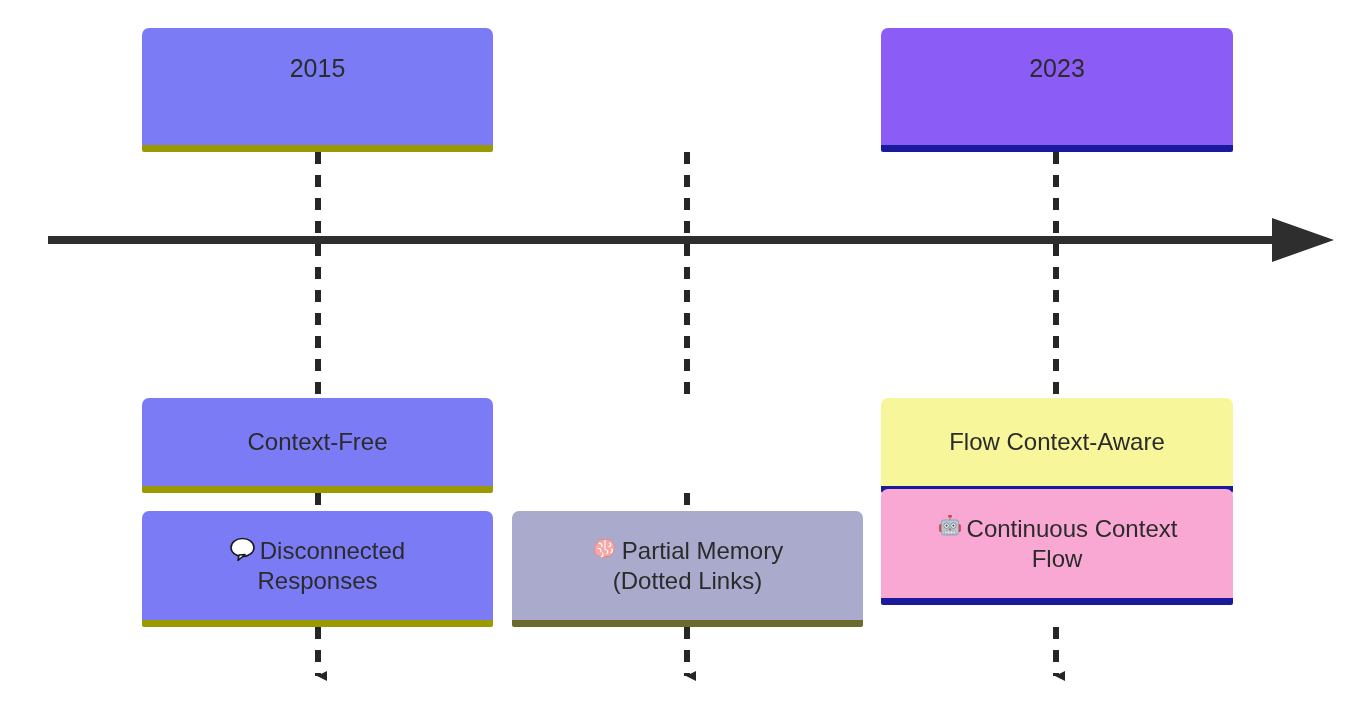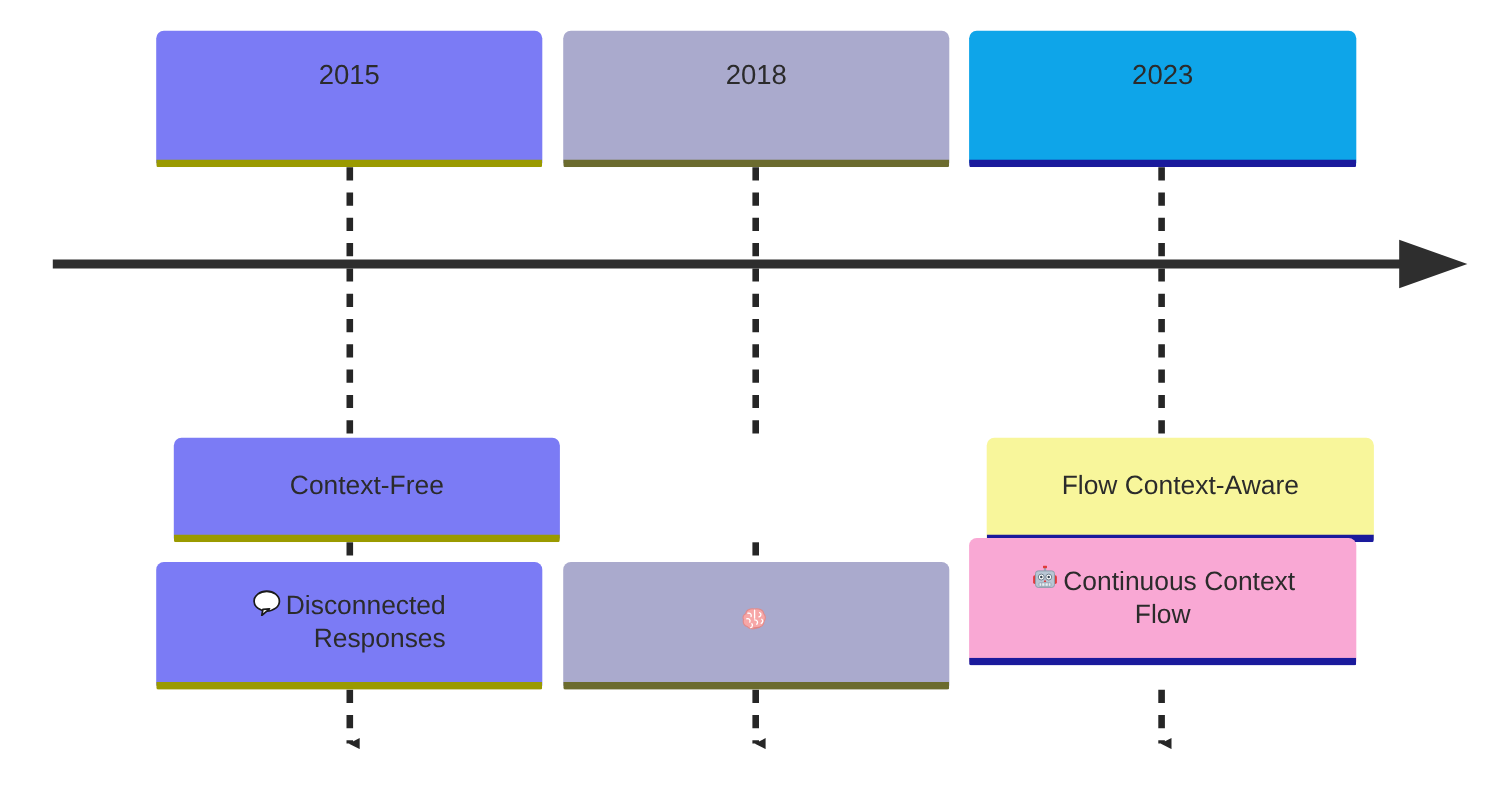--- a/index.html
+++ b/index.html
@@ -51,21 +51,20 @@
   .era-box {
     font-size: 25px;
   }
   .era-box .label-txt {
     position: relative;
     top: -18px;
   }
 
   .state-box {
     font-size: 24px;
-    margin-left: 16px;
   }
 
   .detail-box {
     font-size: 24px;
   }
   .detail-inner {
     display: block;
   }
   .emoji {
     font-size: 22px;
@@ -112,43 +111,39 @@
       <line x1="48" y1="240" x2="1278" y2="240" stroke="#2e2e2e" stroke-width="8"></line>
       <path d="M1272,218 L1334,240 L1272,262 z" fill="#2e2e2e"></path>
     </g>
   </svg>
 
   <div class="node-box era-box" style="left:142px; top:28px; width:351px; height:124px;
               background:#7b7bf5; border-bottom:7px solid #9a9a00;">
     <span class="label-txt">2015</span>
   </div>
 
-  <div class="node-box era-box" style="left:512px; top:28px; width:351px; height:124px;
-              background:#aaaacd; border-bottom:7px solid #6b6b2e;">
-    <span class="label-txt">2018</span>
-  </div>
 
   <div class="node-box era-box" style="left:881px; top:28px; width:352px; height:124px;
-              background:#0ea5e9; border-bottom:7px solid #1a1a9c;">
+              background:#8b5cf6; border-bottom:7px solid #1a1a9c;">
     <span class="label-txt">2023</span>
   </div>
 
   <div class="node-box state-box" style="left:142px; top:398px; width:351px; height:95px;
               background:#7b7bf5; border-bottom:7px solid #9a9a00;">
     <span class="label-txt">Context-Free</span>
   </div>
 
 
   <div class="node-box state-box" style="left:881px; top:398px; width:352px; height:95px;
               background:#f8f69b; border-bottom:7px solid #1a1a9c;">
     <span class="label-txt">Flow Context-Aware</span>
   </div>
 
   <div class="node-box detail-box" style="left:142px; top:511px; width:351px; height:116px;
-              background:#7b7bf5; border-bottom:7px solid #9a9a00;text-align:right;">
+              background:#7b7bf5; border-bottom:7px solid #9a9a00;">
     <span class="detail-inner">
       <span class="emoji">
         <svg width="26" height="24" viewBox="0 0 26 24">
           <ellipse cx="12.5" cy="10.5" rx="11.5" ry="9" fill="#ffffff" stroke="#1a1a1a" stroke-width="1.6"></ellipse>
           <path d="M9,18 L8,23.5 L15,17.5 z" fill="#ffffff" stroke="#1a1a1a" stroke-width="1.6" stroke-linejoin="round"></path>
         </svg>
       </span><span class="label-txt" style="display:inline">Disconnected
 Responses</span>
     </span>
   </div>
@@ -165,21 +160,22 @@
             <path d="M7,6.5 C9,6 10.5,7.5 9.8,9.5"></path>
             <path d="M13,3.6 L13,11"></path>
             <path d="M17.5,6 C19.5,6.8 19,9 17,9.8"></path>
             <path d="M6,11.5 C8,11 9.5,12.5 8.6,14.6"></path>
             <path d="M13,12.5 C15.5,12.5 16.5,14.5 15,16.5"></path>
             <path d="M10.5,16 C11.5,17.5 11,19.2 9.5,19.6"></path>
             <path d="M19.5,12 C21,13 20.6,15 19,15.6"></path>
           </g>
           <path d="M11,18.5 C13.5,21.2 17,20.8 18.6,18.6 C16,20 13.2,19.8 11,18.5 z" fill="#e07f7f"></path>
         </svg>
-      </span>
+      </span><span class="label-txt" style="display:inline">Partial Memory
+(Dotted Links)</span>
     </span>
   </div>
 
   <div class="node-box detail-box" style="left:881px; top:489px; width:352px; height:116px;
               background:#f9a8d4; border-bottom:7px solid #1a1a9c;">
     <span class="detail-inner">
       <span class="emoji">
         <svg width="26" height="24" viewBox="0 0 26 24">
           <rect x="12" y="1" width="2" height="4" fill="#9aa7b5"></rect>
           <rect x="11.2" y="0" width="3.6" height="2.6" rx="0.6" fill="#e03a3a"></rect>

